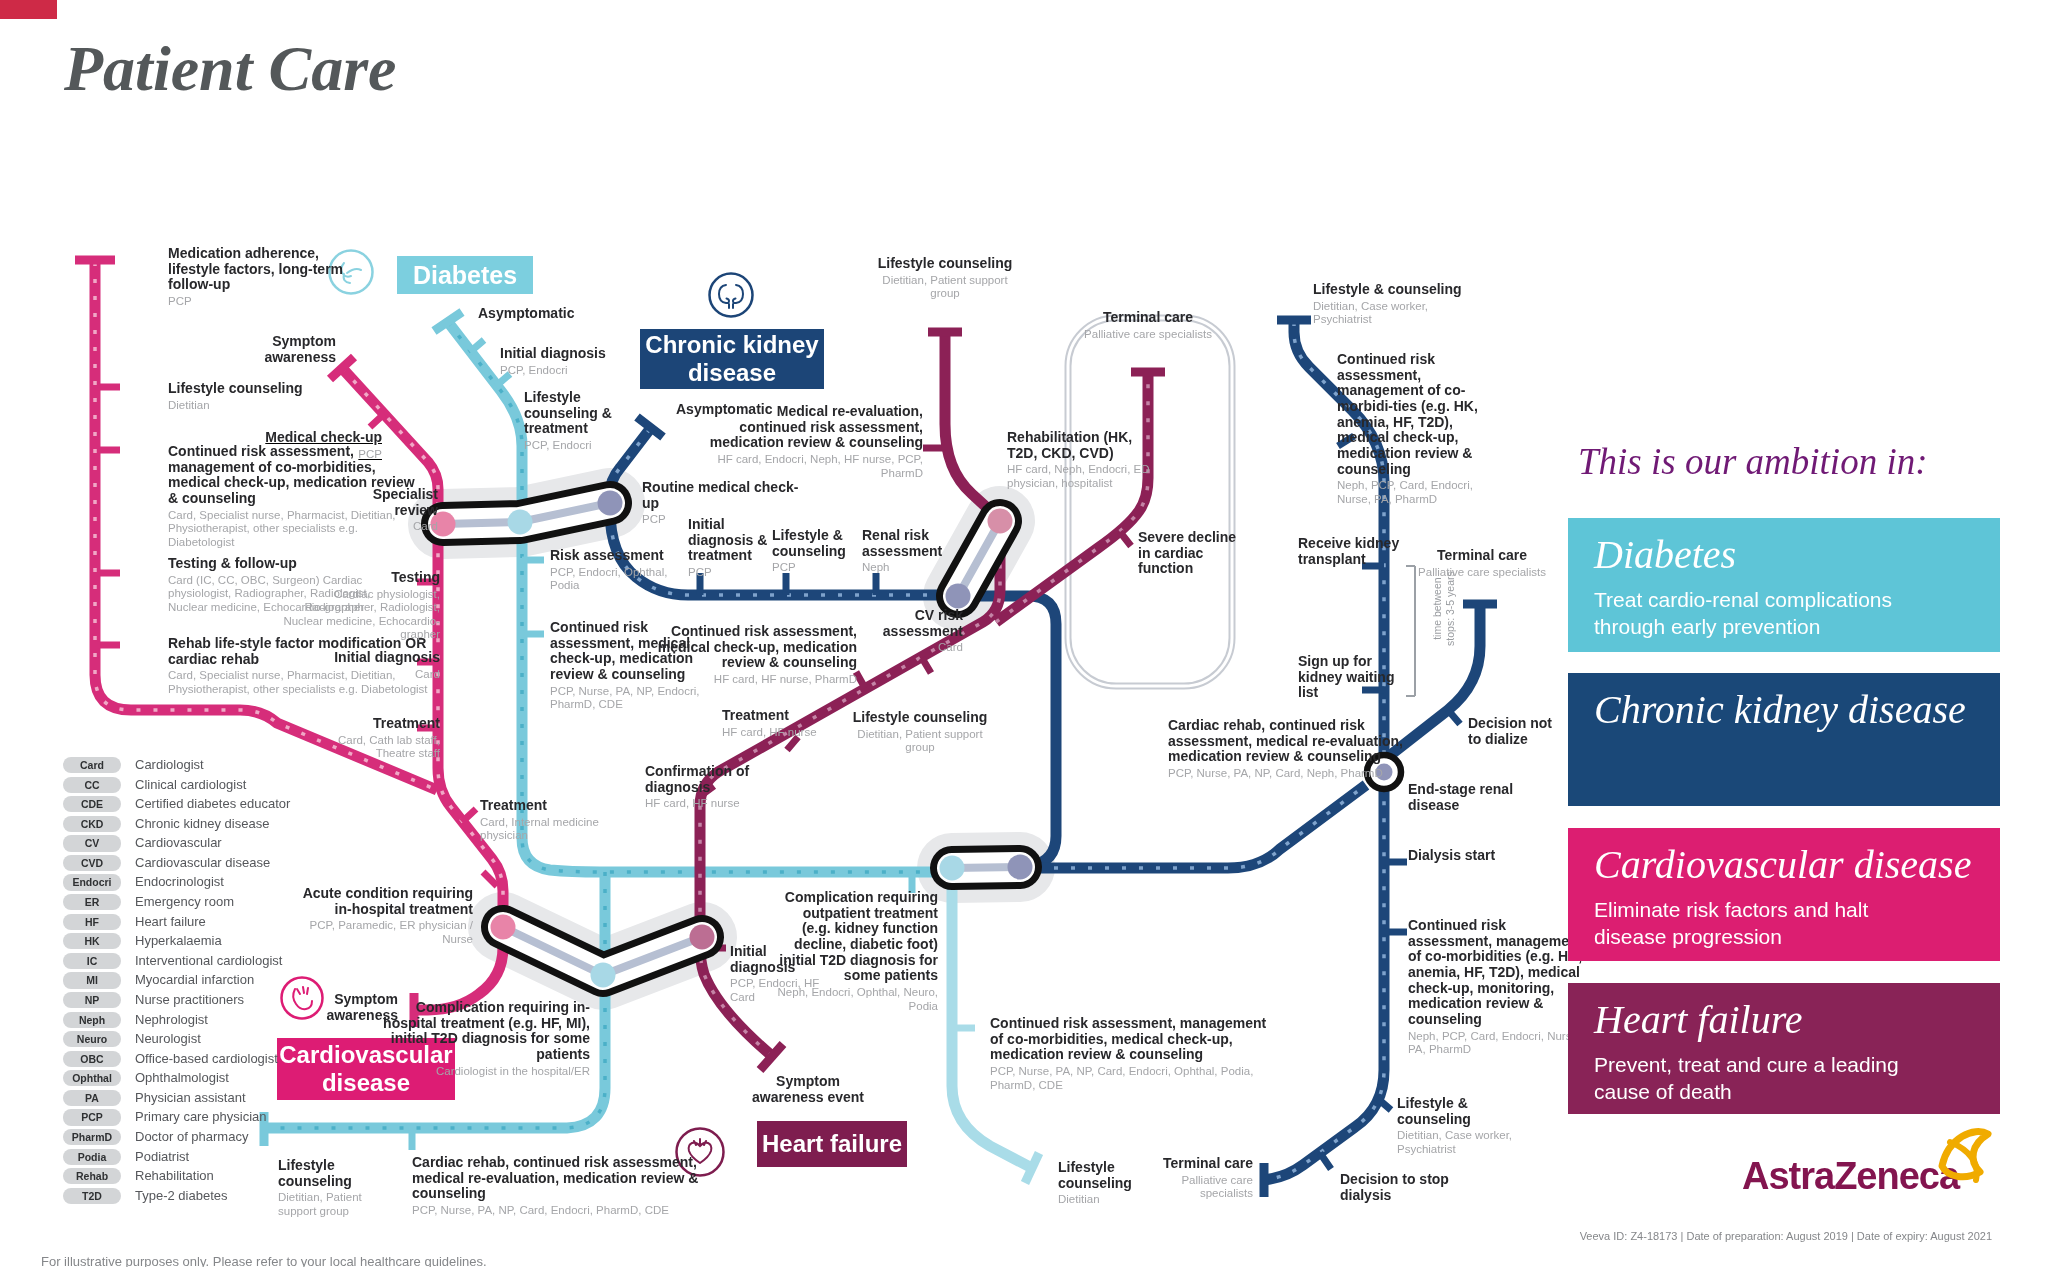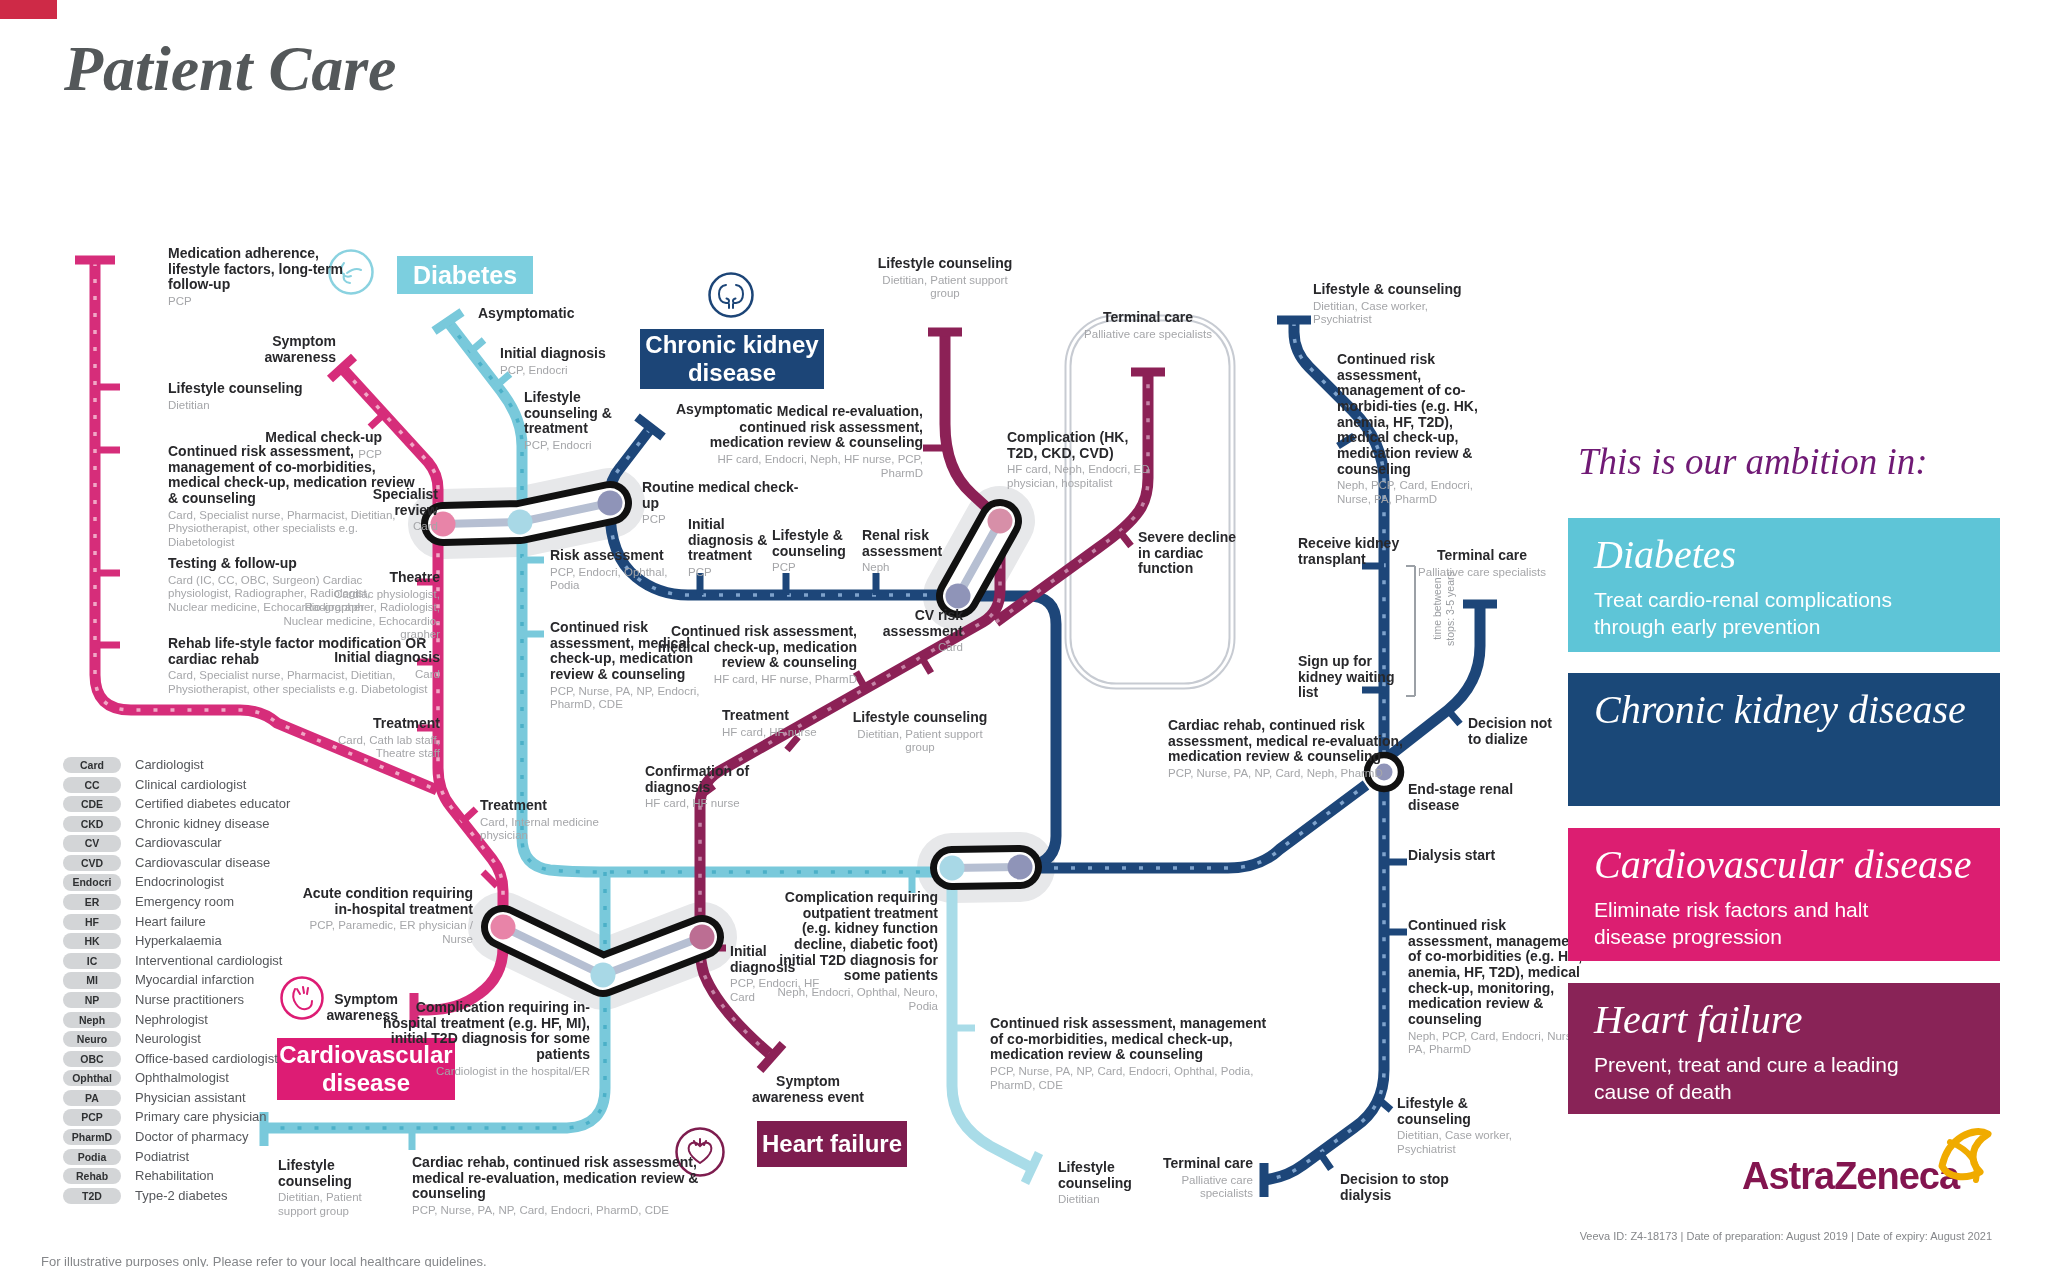--- a/index.html
+++ b/index.html
@@ -201,30 +201,30 @@
         <div class="t">Testing &amp; follow-up</div>
         <div class="s">Card (IC, CC, OBC, Surgeon) Cardiac physiologist, Radiographer, Radiologist, Nuclear medicine, Echocardio-grapher</div>
       </div>
       <div class="mlabel left" style="top: 636px; width: 270px; left: 168px;">
         <div class="t">Rehab life-style factor modification OR cardiac rehab</div>
         <div class="s">Card, Specialist nurse, Pharmacist, Dietitian, Physiotherapist, other specialists e.g. Diabetologist</div>
       </div>
       <div class="mlabel right" style="top: 334px; width: 110px; right: 1712px;">
         <div class="t">Symptom awareness</div>
       </div>
-      <div class="mlabel right" style="top: 430px; width: 120px; right: 1666px;">
+      <div class="mlabel right" style="top: 430px; width: 120px; right: 1666px; text-decoration: underline;">
         <div class="t">Medical check-up</div>
         <div class="s">PCP</div>
       </div>
       <div class="mlabel right" style="top: 487px; width: 110px; right: 1610px;">
         <div class="t">Specialist review</div>
         <div class="s">Card</div>
       </div>
       <div class="mlabel right" style="top: 570px; width: 175px; right: 1608px;">
-        <div class="t">Theatre</div>
+        <div class="t">Testing</div>
         <div class="s">Cardiac physiologist, Radiographer, Radiologist, Nuclear medicine, Echocardio-grapher</div>
       </div>
       <div class="mlabel right" style="top: 650px; width: 110px; right: 1608px;">
         <div class="t">Initial diagnosis</div>
         <div class="s">Card</div>
       </div>
       <div class="mlabel right" style="top: 716px; width: 130px; right: 1608px;">
         <div class="t">Treatment</div>
         <div class="s">Card, Cath lab staff, Theatre staff</div>
       </div>
@@ -353,21 +353,21 @@
       </div>
       <div class="mlabel left" style="top: 718px; width: 245px; left: 1168px;">
         <div class="t">Cardiac rehab, continued risk assessment, medical re-evaluation, medication review &amp; counseling</div>
         <div class="s">PCP, Nurse, PA, NP, Card, Neph, PharmD</div>
       </div>
       <div class="mlabel center" style="top: 256px; width: 145px; left: 945px; transform: translateX(-50%);">
         <div class="t">Lifestyle counseling</div>
         <div class="s">Dietitian, Patient support group</div>
       </div>
       <div class="mlabel left" style="top: 430px; width: 155px; left: 1007px;">
-        <div class="t">Complication (HK, T2D, CKD, CVD)</div>
+        <div class="t">Rehabilitation (HK, T2D, CKD, CVD)</div>
         <div class="s">HF card, Neph, Endocri, ED physician, hospitalist</div>
       </div>
       <div class="mlabel center" style="top: 310px; width: 130px; left: 1148px; transform: translateX(-50%);">
         <div class="t">Terminal care</div>
         <div class="s">Palliative care specialists</div>
       </div>
       <div class="mlabel left" style="top: 530px; width: 110px; left: 1138px;">
         <div class="t">Severe decline in cardiac function</div>
       </div>
       <div class="mlabel right" style="top: 624px; width: 235px; right: 1191px;">

